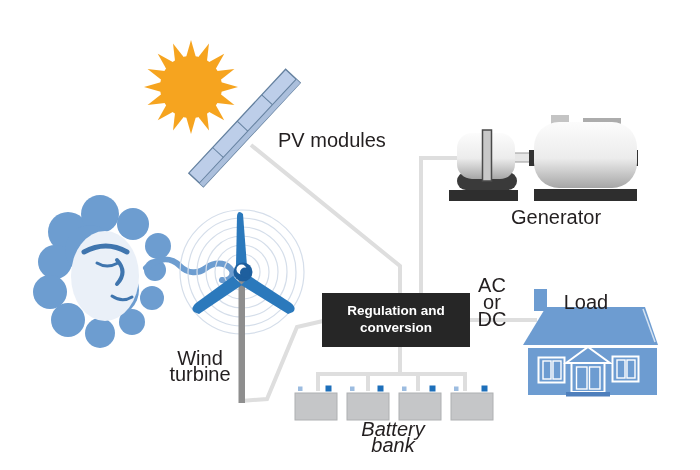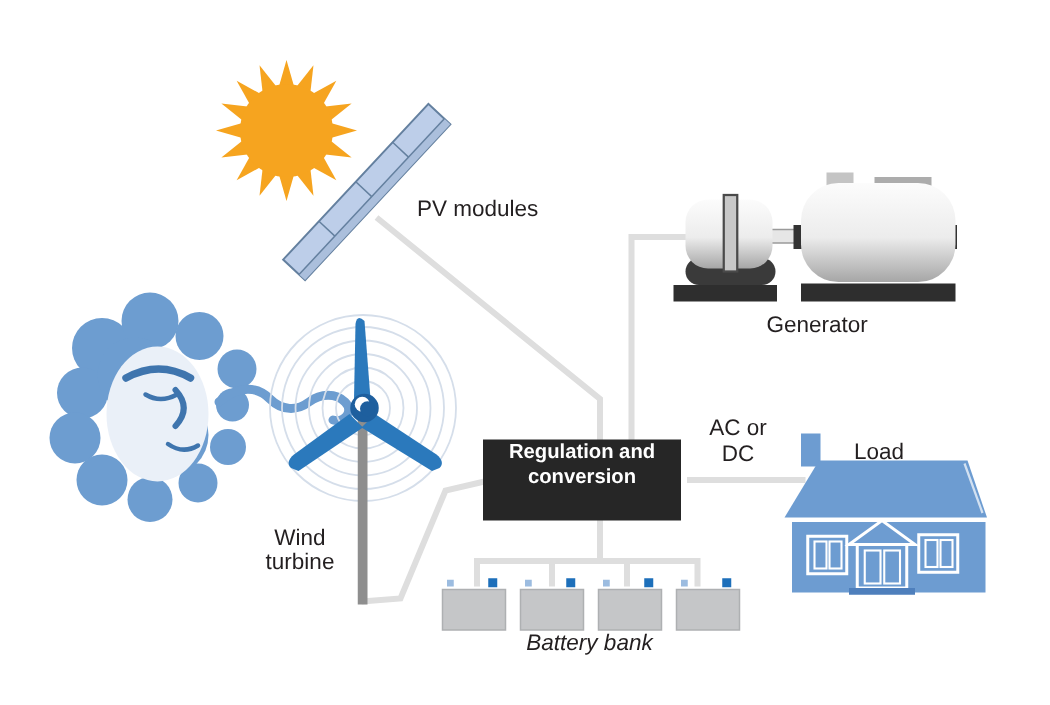--- a/index.html
+++ b/index.html
@@ -2,33 +2,33 @@
 <html><head>
 <meta charset="utf-8">
 <style>
   html,body{margin:0;padding:0;background:#fff;}
   #canvas{
     position:relative;width:700px;height:470px;background:#ffffff;overflow:hidden;
     font-family:"Liberation Sans", sans-serif;
   }
   #canvas svg{position:absolute;left:0;top:0;}
   .label{
-    position:absolute;color:#231f20;font-size:15px;line-height:16px;
+    position:absolute;color:#231f20;font-size:20px;line-height:16px;
     white-space:normal;
   }
   .lbl-pv{left:278px;top:132px;}
   .lbl-generator{left:511px;top:209px;width:82px;text-align:left;}
   .lbl-wind{left:160px;top:351px;width:80px;text-align:center;line-height:15.5px;}
   .lbl-acdc{left:467px;top:277px;width:50px;text-align:center;line-height:17px;}
   .lbl-load{left:559px;top:282px;width:54px;text-align:center;margin-top:12px;}
   .lbl-battery{left:341px;top:421px;width:104px;text-align:center;font-style:italic;}
   .reg-box{
-    position:absolute;left:322px;top:293px;width:132px;height:54px;
+    position:absolute;left:322px;top:293px;width:148px;height:54px;
     background:#262626;color:#ffffff;font-weight:bold;font-size:13.5px;line-height:1.25;
-    display:flex;align-items:flex-start;justify-content:center;text-align:center;
+    display:flex;align-items:center;justify-content:center;text-align:center;
   }
 </style>
 </head>
 <body>
 
 <div id="canvas">
 
   <svg width="700" height="470" viewBox="0 0 700 470">
     <defs>
       <polygon id="ray" points="0,-47 6,-26 -6,-26"></polygon>

